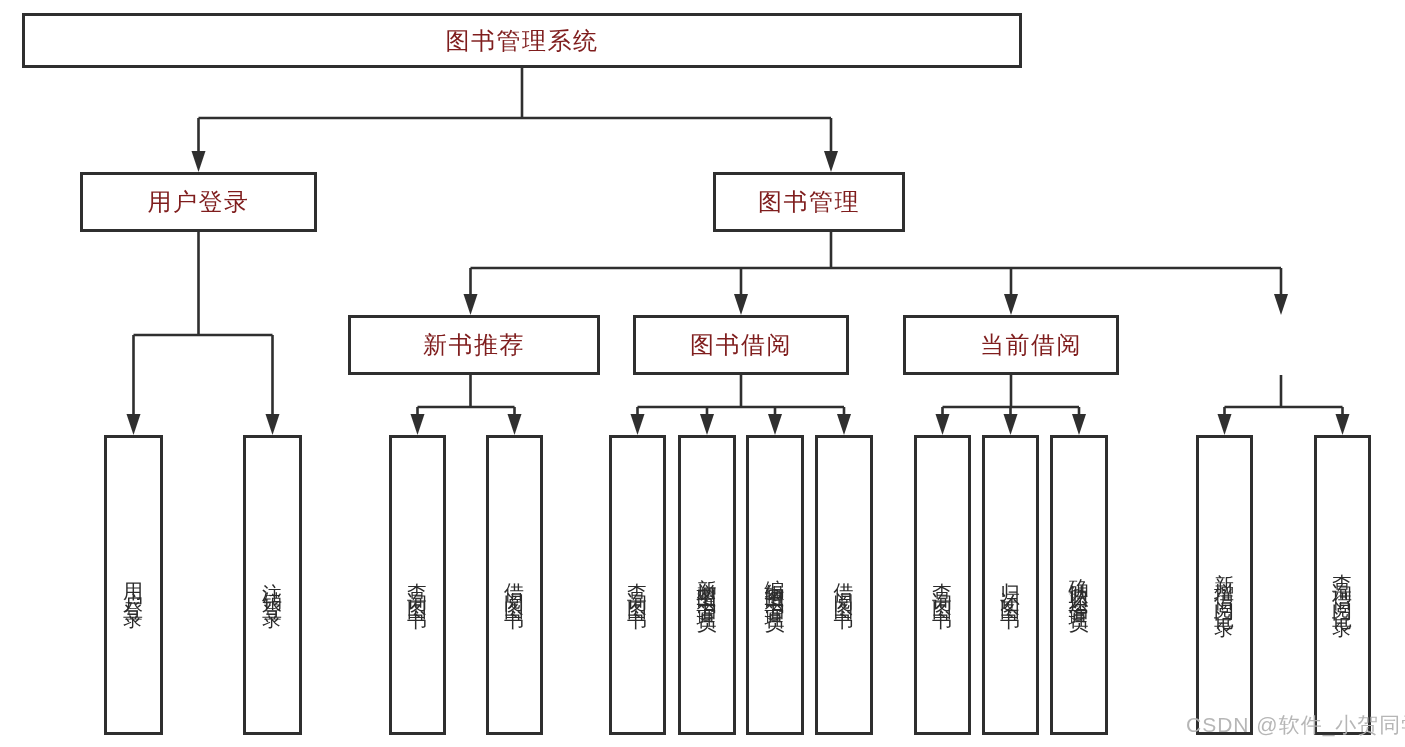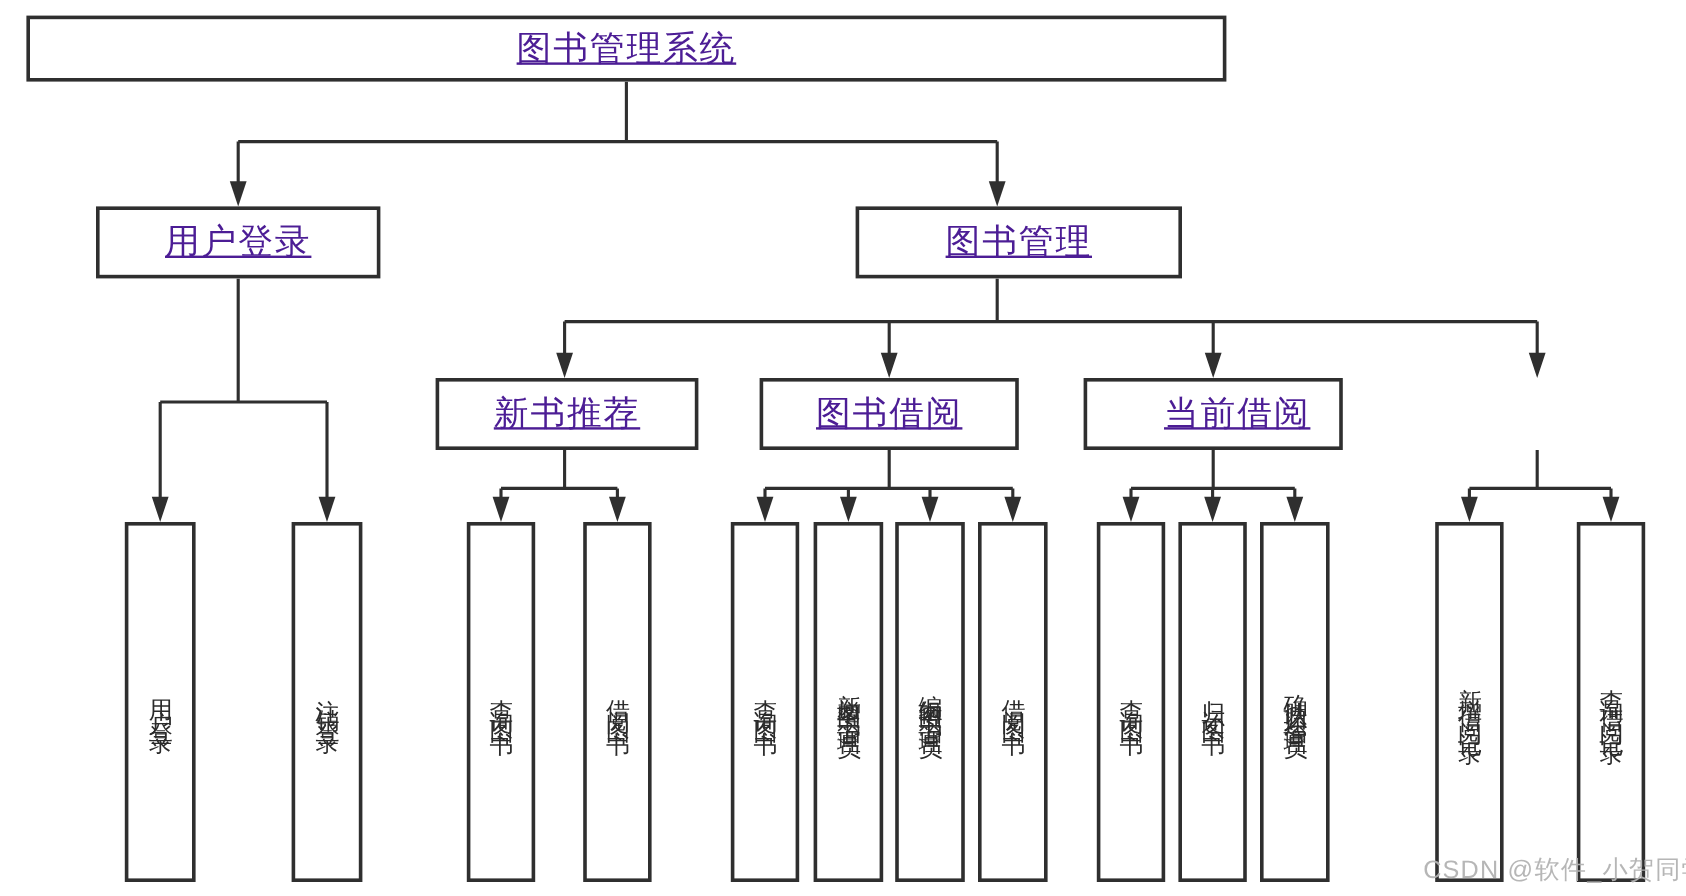--- a/index.html
+++ b/index.html
@@ -21,25 +21,24 @@
     box-sizing: border-box;
     background: #ffffff;
     border: 3px solid #2f2f2f;
     display: flex;
     align-items: center;
     justify-content: center;
     z-index: 2;
     color: #2b2b2b;
   }
   .hlabel {
-    font-size: 29px;
+    font-size: 24px;
     letter-spacing: 1.5px;
     white-space: nowrap;
-    color: #4c1d95;
-    text-decoration: underline;
+    color: #7f1d1d;
   }
   .vtext {
     writing-mode: vertical-rl;
     text-orientation: mixed;
     font-size: 20px;
     letter-spacing: 9px;
     line-height: 1;
     color: #2b2b2b;
     white-space: nowrap;
   }
@@ -103,25 +102,25 @@
     </g>
   </svg>
 
   <div class="node" style="left:22px; top:13px; width:1000px; height:55px;">
     <span class="hlabel">图书管理系统</span>
   </div>
 
   <div class="node" style="left:80px; top:172px; width:237px; height:60px;">
     <span class="hlabel">用户登录</span>
   </div>
-  <div class="node" style="left:713px; top:172px; width:272px; height:60px;">
+  <div class="node" style="left:713px; top:172px; width:192px; height:60px;">
     <span class="hlabel">图书管理</span>
   </div>
 
-  <div class="node" style="left:363px; top:315px; width:219px; height:60px;">
+  <div class="node" style="left:348px; top:315px; width:252px; height:60px;">
     <span class="hlabel">新书推荐</span>
   </div>
   <div class="node" style="left:633px; top:315px; width:216px; height:60px;">
     <span class="hlabel">图书借阅</span>
   </div>
   <div class="node" style="left:903px; top:315px; width:216px; height:60px;padding-left:40px;">
     <span class="hlabel">当前借阅</span>
   </div>
 
   <div class="node" style="left:104px; top:435px; width:59px; height:300px;">

